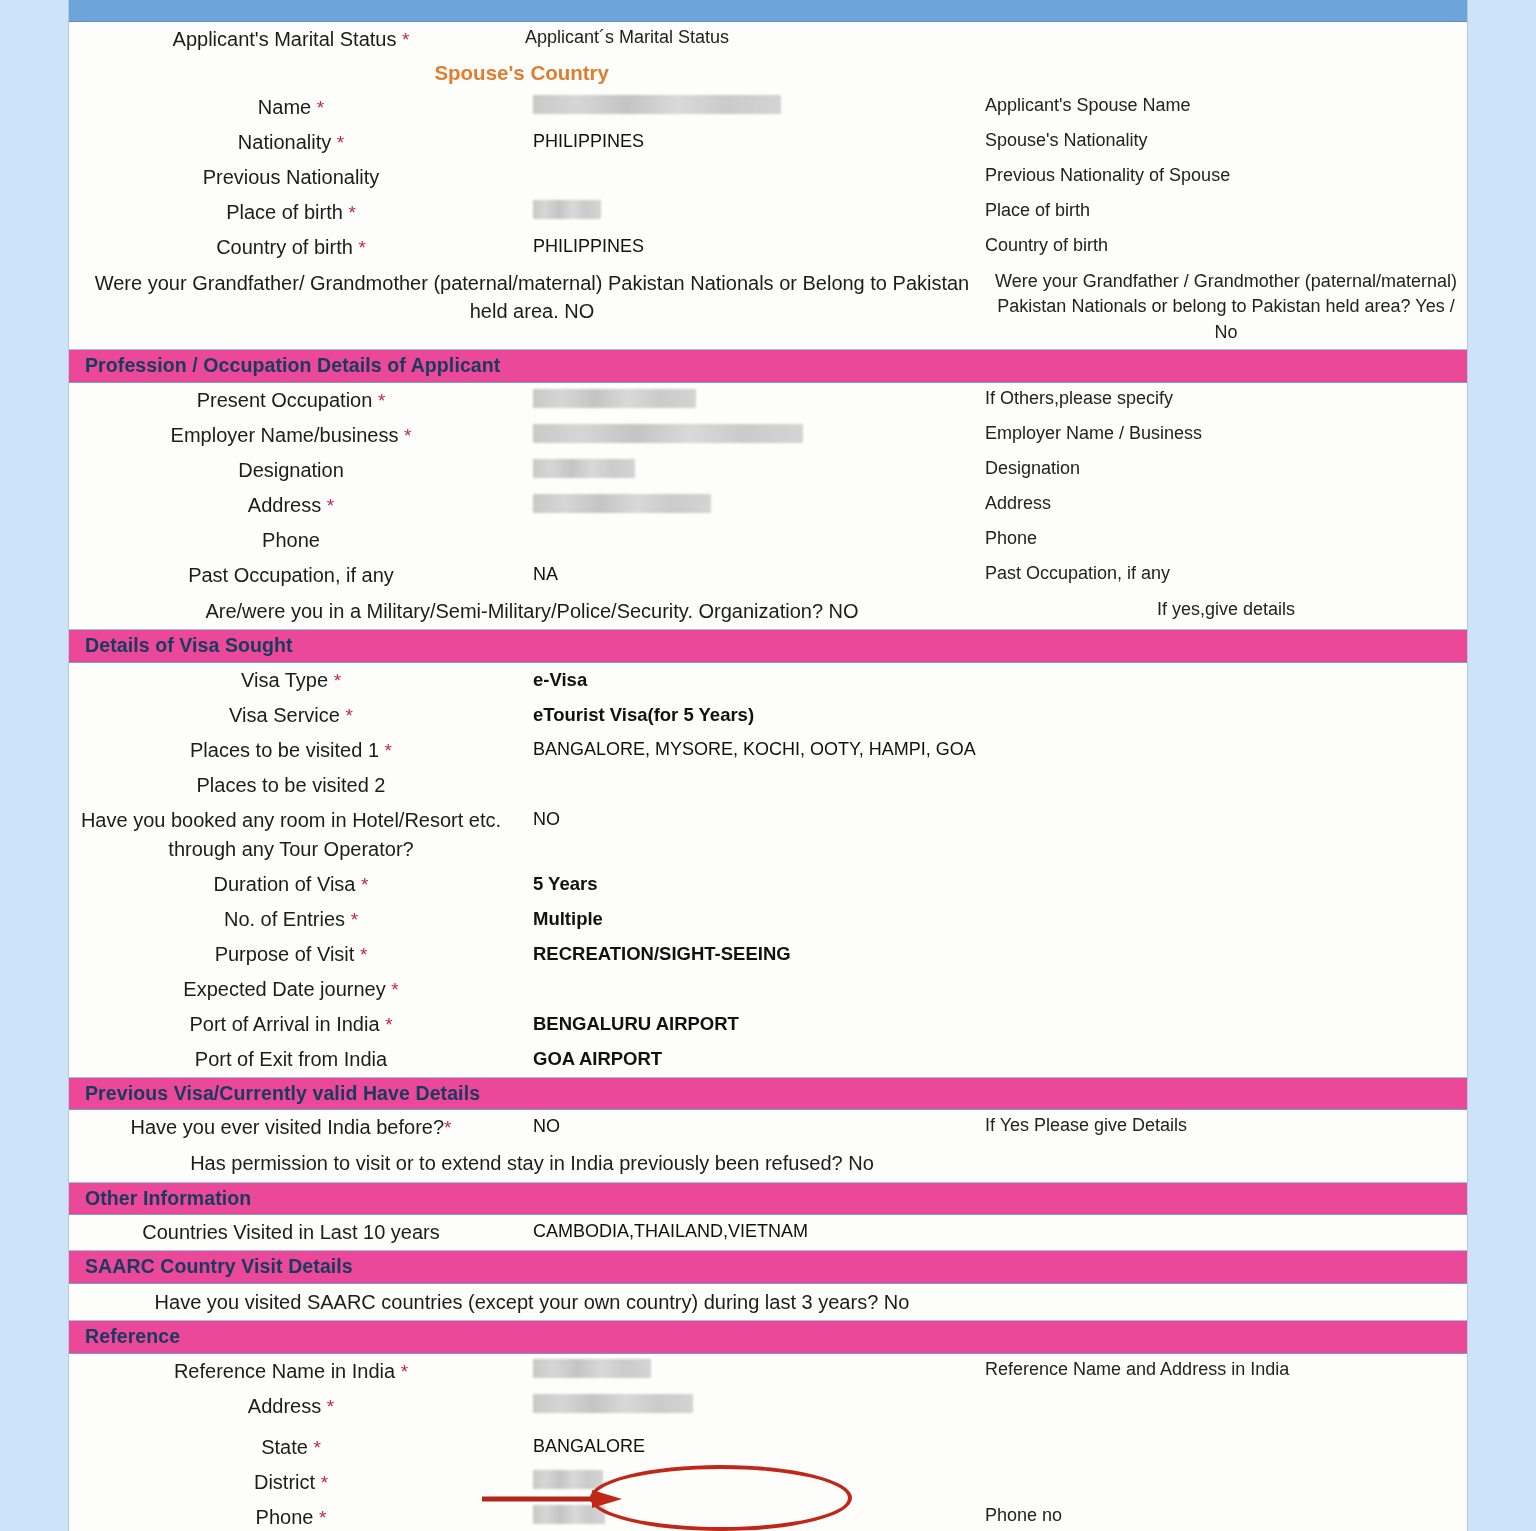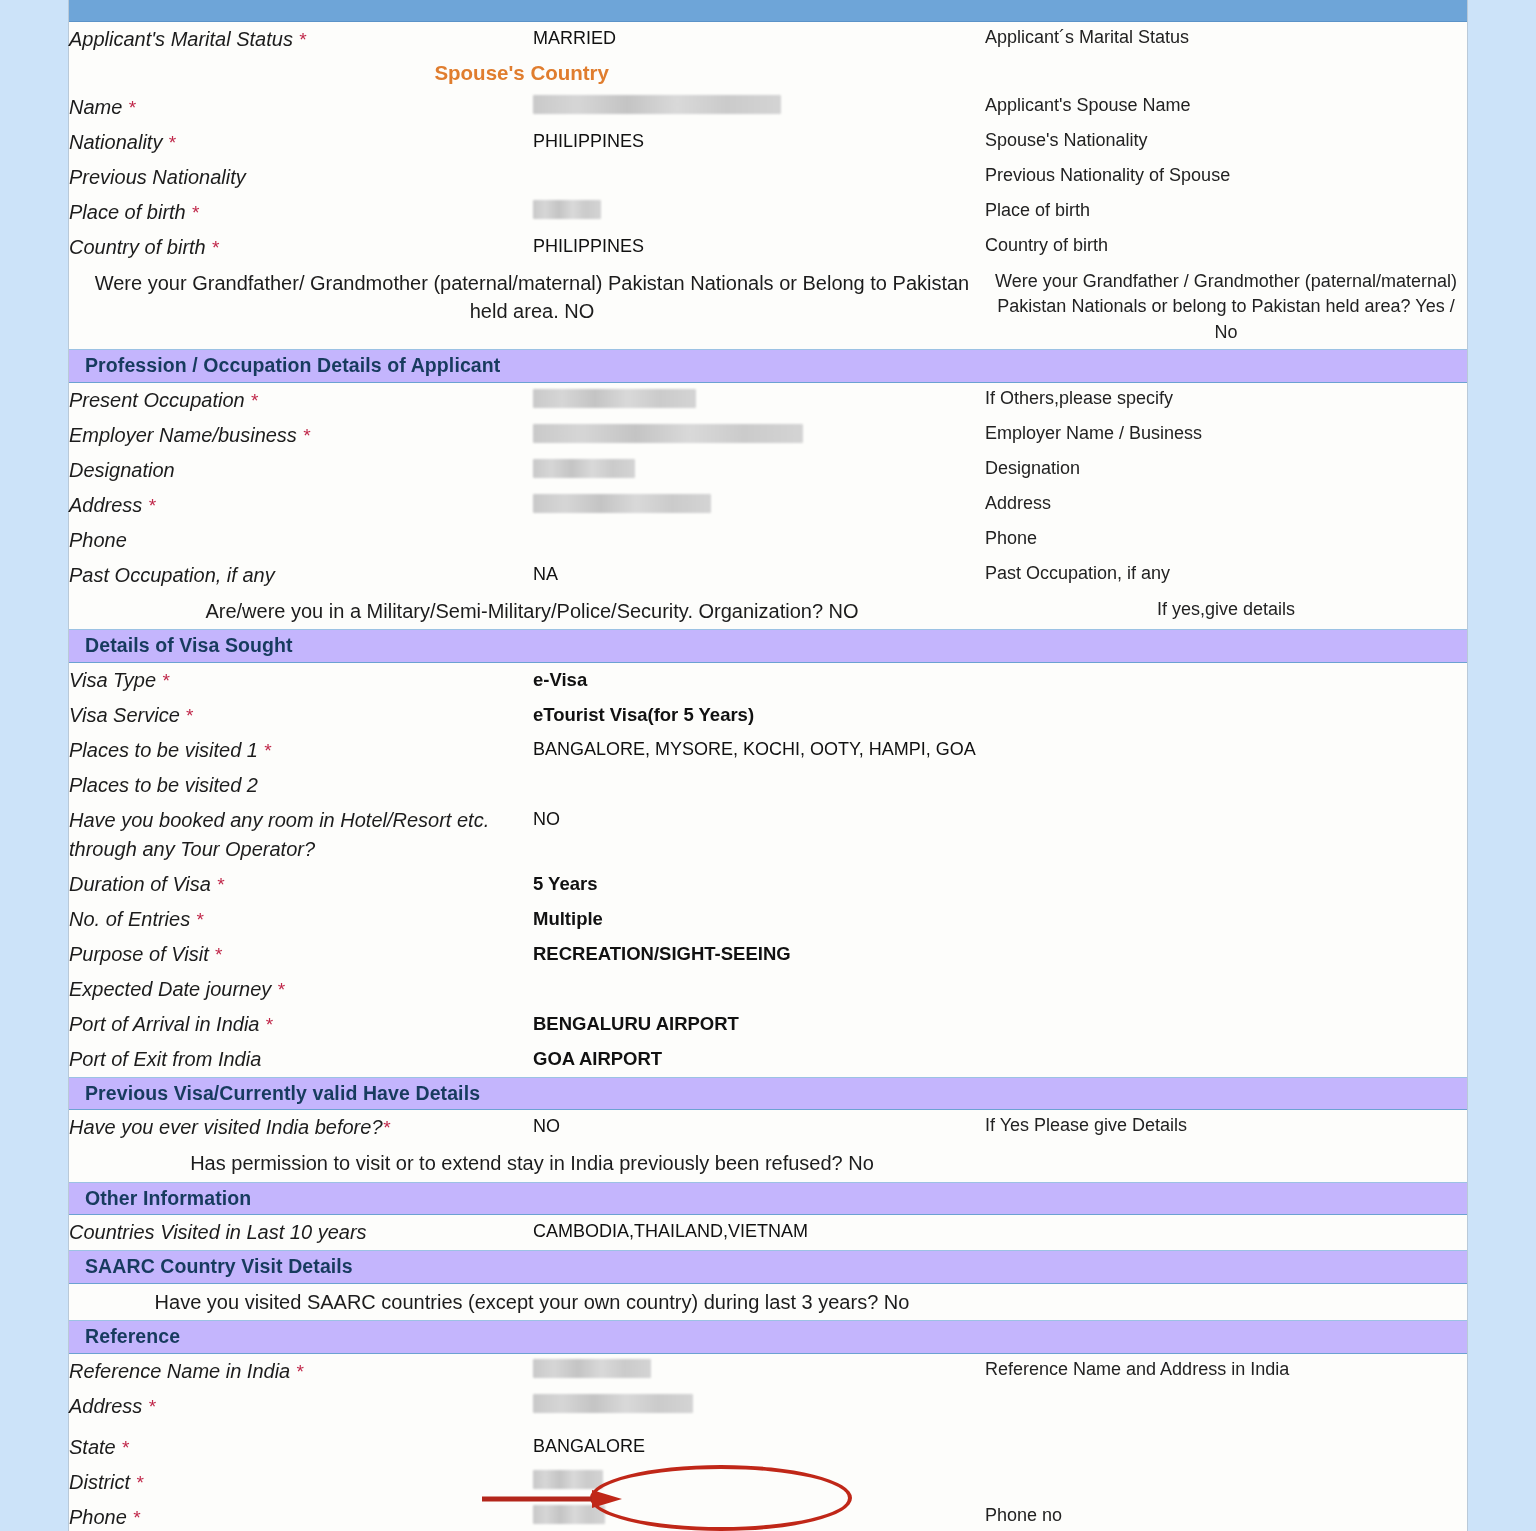--- a/index.html
+++ b/index.html
@@ -26,47 +26,46 @@
     border-right: 1px solid #b9c9d8;
   }
   .topband {
     height: 22px;
     background: #6ea5d8;
     border-bottom: 1px solid #5b93c8;
   }
 
   
   .sec-head {
-    background: #c4b5fd;
+    background: #ec4899;
     color: #173b5e;
     font-weight: bold;
     font-size: 19.5px;
     line-height: 1;
     padding: 6px 0 6px 16px;
     border-top: 1px solid #9cc2e4;
     border-bottom: 1px solid #6ca2d2;
     letter-spacing: 0.1px;
   }
 
   
   .row {
     display: flex;
     align-items: flex-start;
     padding: 3px 0;
     background: #fdfdfb;
   }
   .lbl {
     width: 452px;
     flex: 0 0 452px;
-    text-align: left;
+    text-align: center;
     font-size: 20px;
     color: #1c1c1c;
     padding-right: 8px;
     line-height: 1.45;
-    font-style: italic;
   }
   .val {
     width: 460px;
     flex: 0 0 460px;
     font-size: 18px;
     color: #111;
     padding-left: 12px;
     line-height: 1.5;
     white-space: nowrap;
   }
@@ -134,21 +133,20 @@
 <body>
 
 <div id="page">
 
   <div class="panel">
 
     <div class="topband"></div>
 
     <div class="row">
       <div class="lbl"><span>Applicant's Marital Status</span> <span class="star">*</span></div>
-      <div class="val">MARRIED</div>
       <div class="help">Applicant´s Marital Status</div>
     </div>
 
     <div class="subhead-row">
       <div class="subhead">Spouse's Country</div>
     </div>
 
     <div id="spouse-rows">
         <div class="row">
           <div class="lbl">Name <span class="star">*</span></div>

